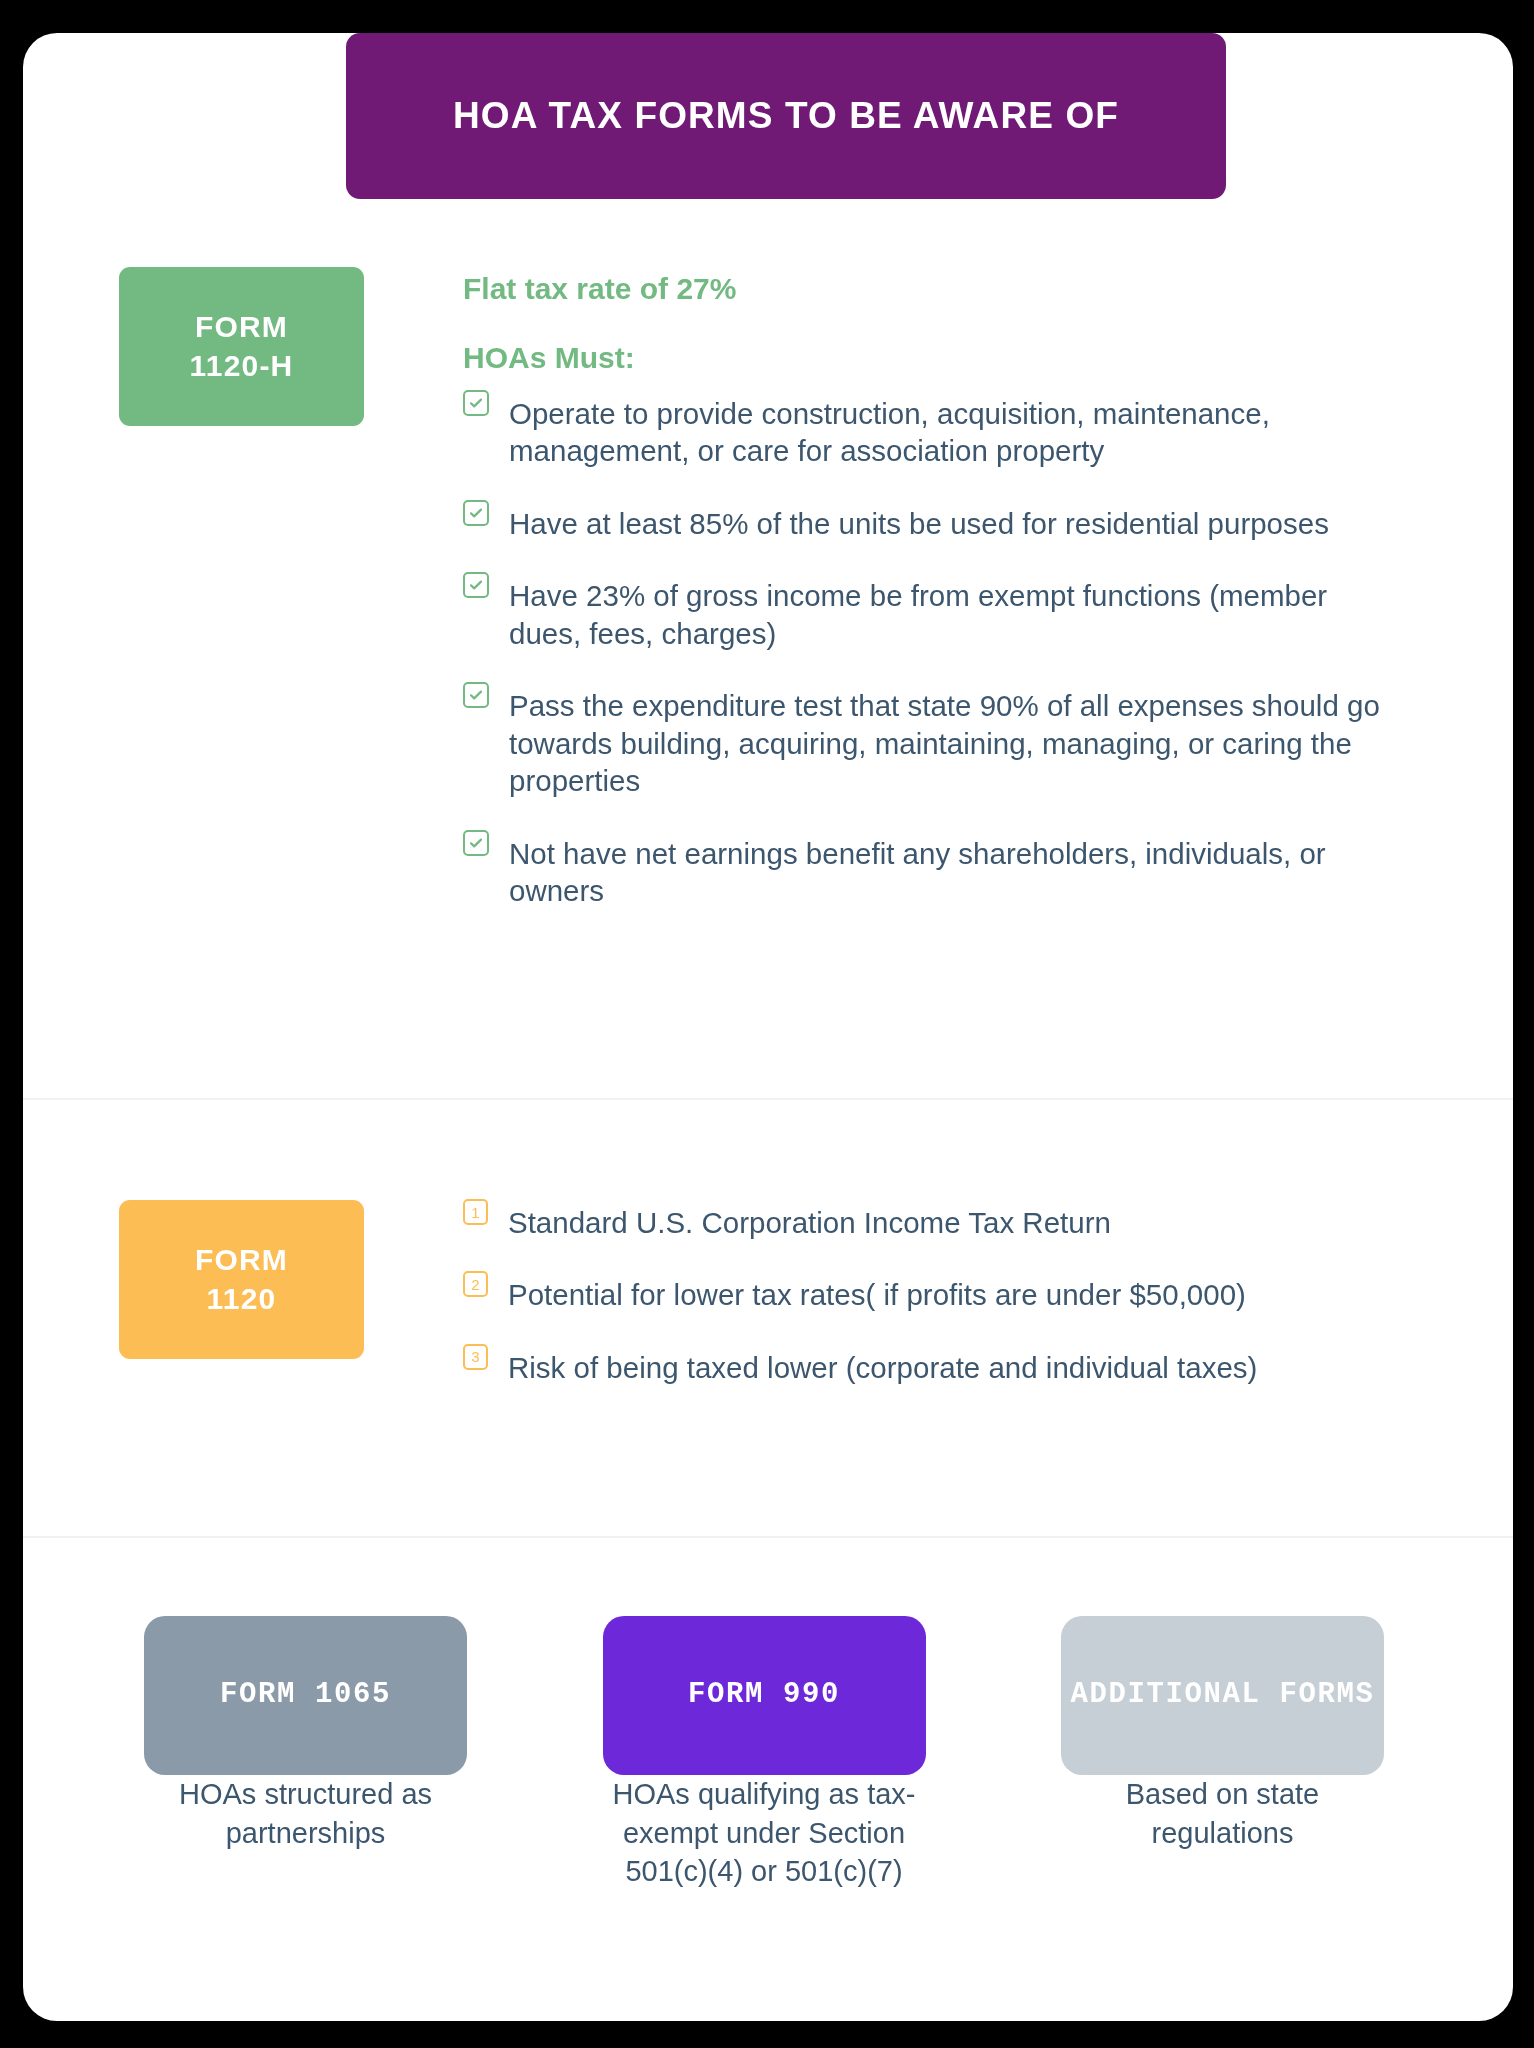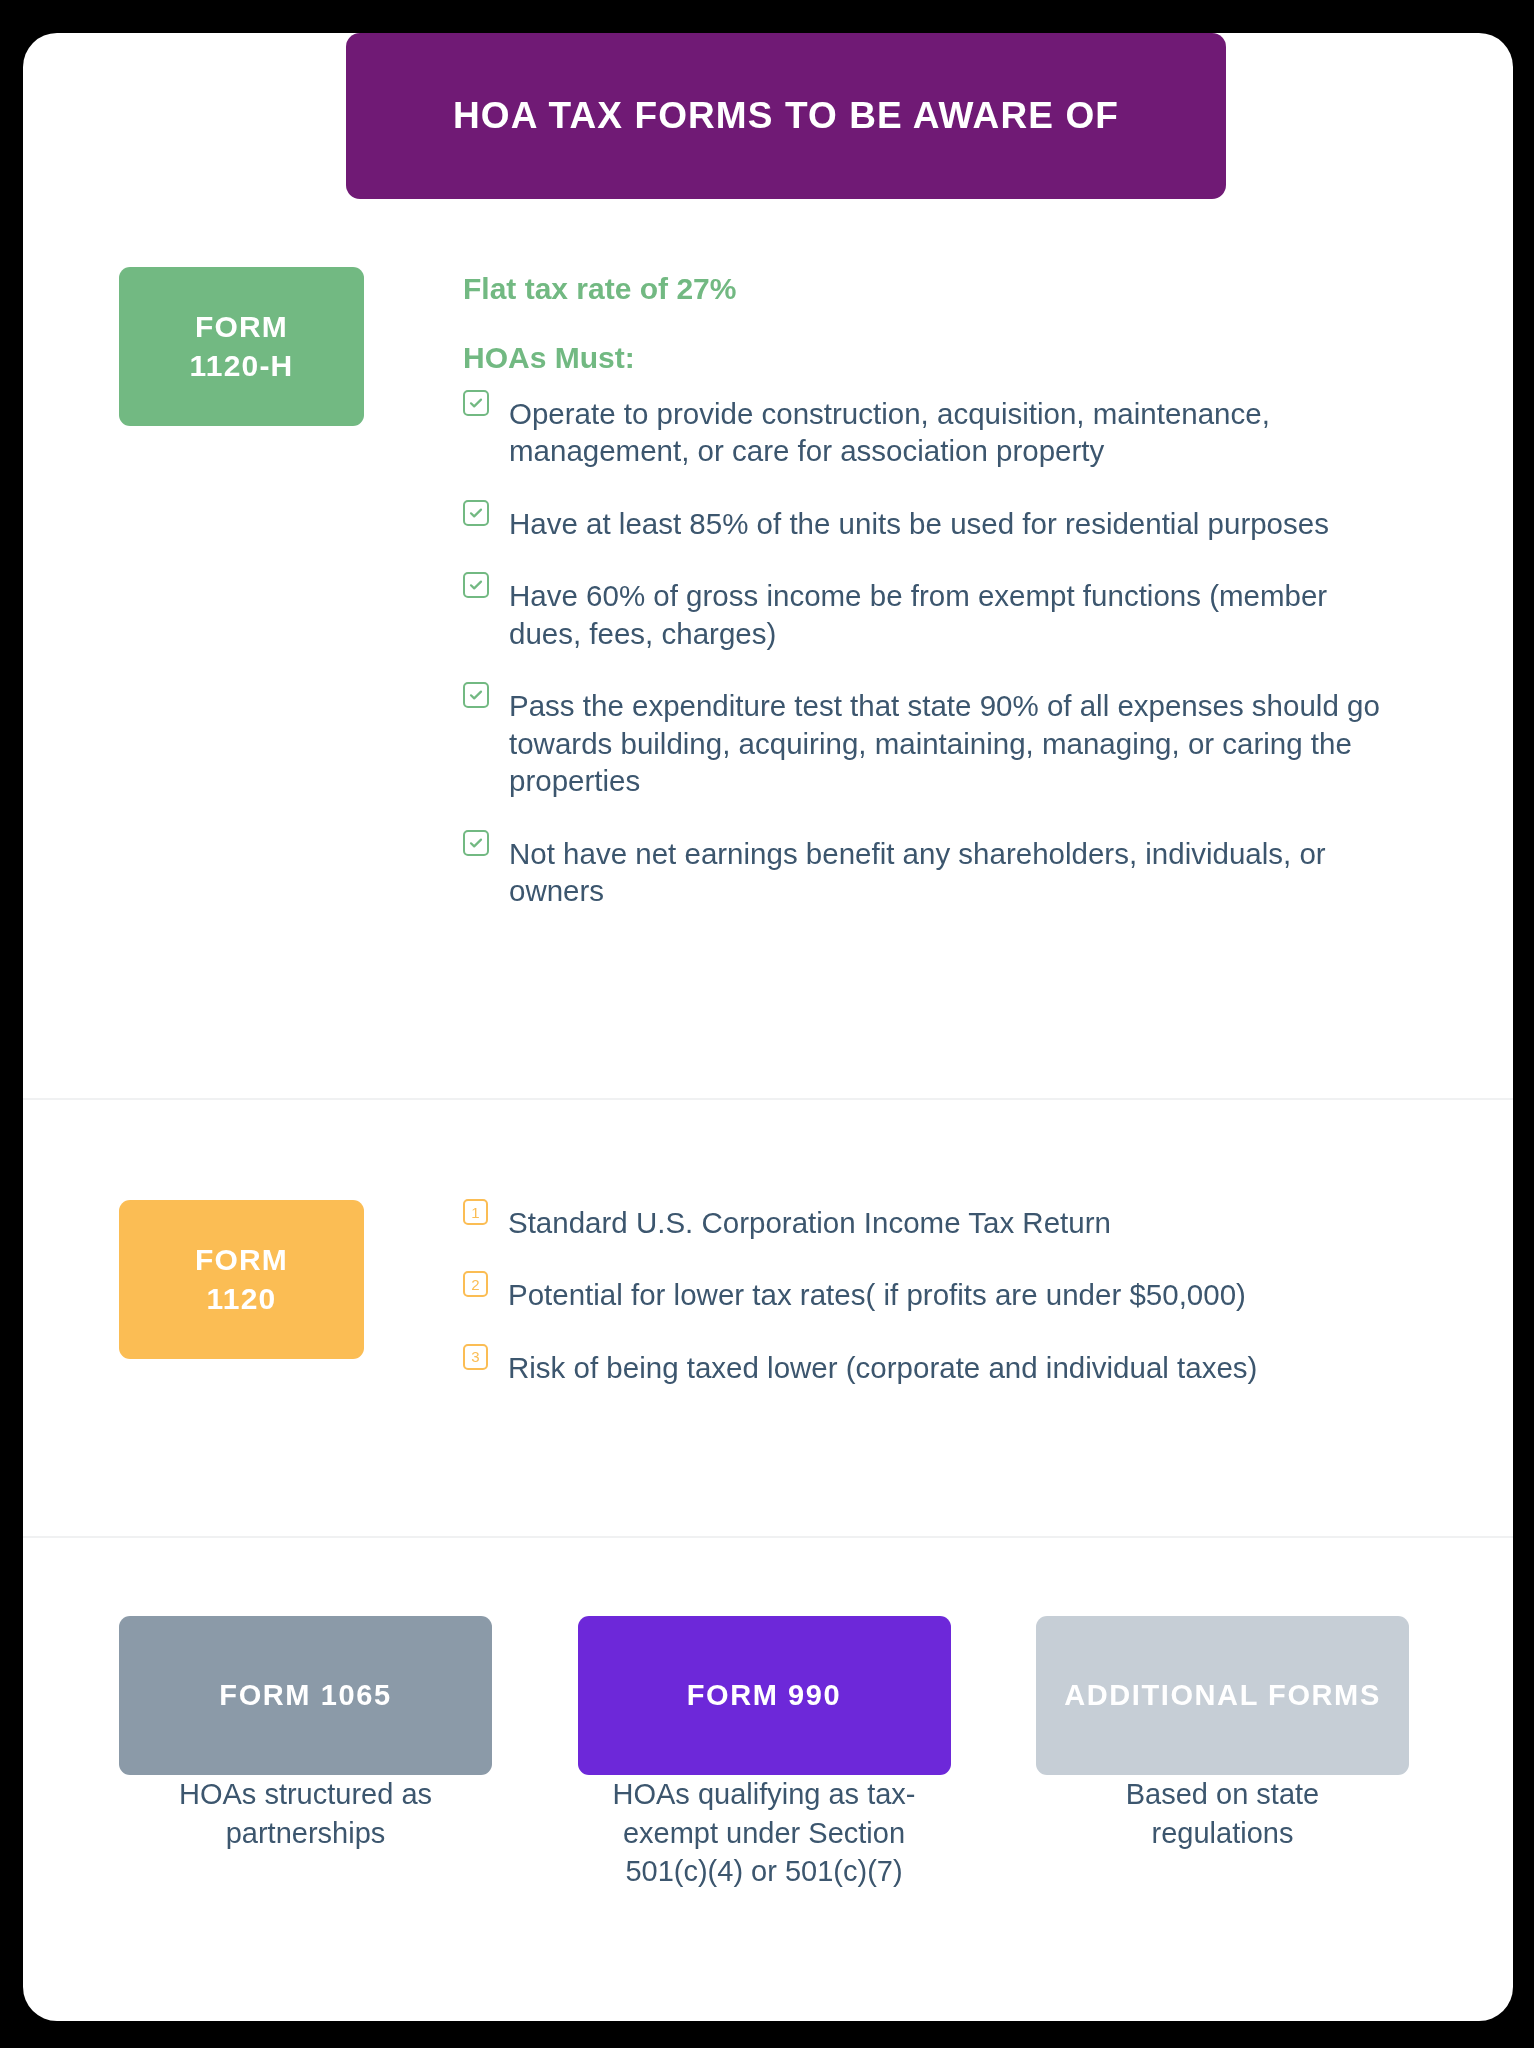--- a/index.html
+++ b/index.html
@@ -188,33 +188,34 @@
     display: flex;
     justify-content: space-between;
   }
   .triple-col {
     width: 373px;
     display: flex;
     flex-direction: column;
     align-items: center;
   }
   .triple-badge {
-    width: 373px;
+    width: 323px;
     height: 159px;
-    border-radius: 11px;
+    border-radius: 21px;
     display: flex;
     align-items: center;
     justify-content: center;
     color: #ffffff;
     font-weight: bold;
     font-size: 29px;
     letter-spacing: 1.6px;
     text-align: center;
     line-height: 1.25;
     text-transform: uppercase;
+    font-family: Liberation Mono, monospace;
   }
   .tb-1065 { background: #8b9aa8; }
   .tb-990  { background: #6d28d9; }
   .tb-add  { background: #c6ced6; }
 
   .triple-caption {
     color: #3c566e;
     font-size: 29px;
     line-height: 1.33;
     text-align: center;
@@ -263,21 +264,21 @@
             <span class="item-text">Have at least 85% of the units be used for residential purposes</span>
           </li>
           <li class="item">
             <span class="marker">
               <span class="check-box">
                 <svg width="16" height="16" viewBox="0 0 16 16" aria-hidden="true">
                   <path d="M3 8.3 L6.2 11.4 L13 4.6" fill="none" stroke="#72b982" stroke-width="2.2" stroke-linecap="round" stroke-linejoin="round"></path>
                 </svg>
               </span>
             </span>
-            <span class="item-text">Have 60% of gross income be from exempt functions (member dues, fees, charges)</span>
+            <span class="item-text">Have 23% of gross income be from exempt functions (member dues, fees, charges)</span>
           </li>
           <li class="item">
             <span class="marker">
               <span class="check-box">
                 <svg width="16" height="16" viewBox="0 0 16 16" aria-hidden="true">
                   <path d="M3 8.3 L6.2 11.4 L13 4.6" fill="none" stroke="#72b982" stroke-width="2.2" stroke-linecap="round" stroke-linejoin="round"></path>
                 </svg>
               </span>
             </span>
             <span class="item-text">Pass the expenditure test that state 90% of all expenses should go towards building, acquiring, maintaining, managing, or caring the properties</span>

